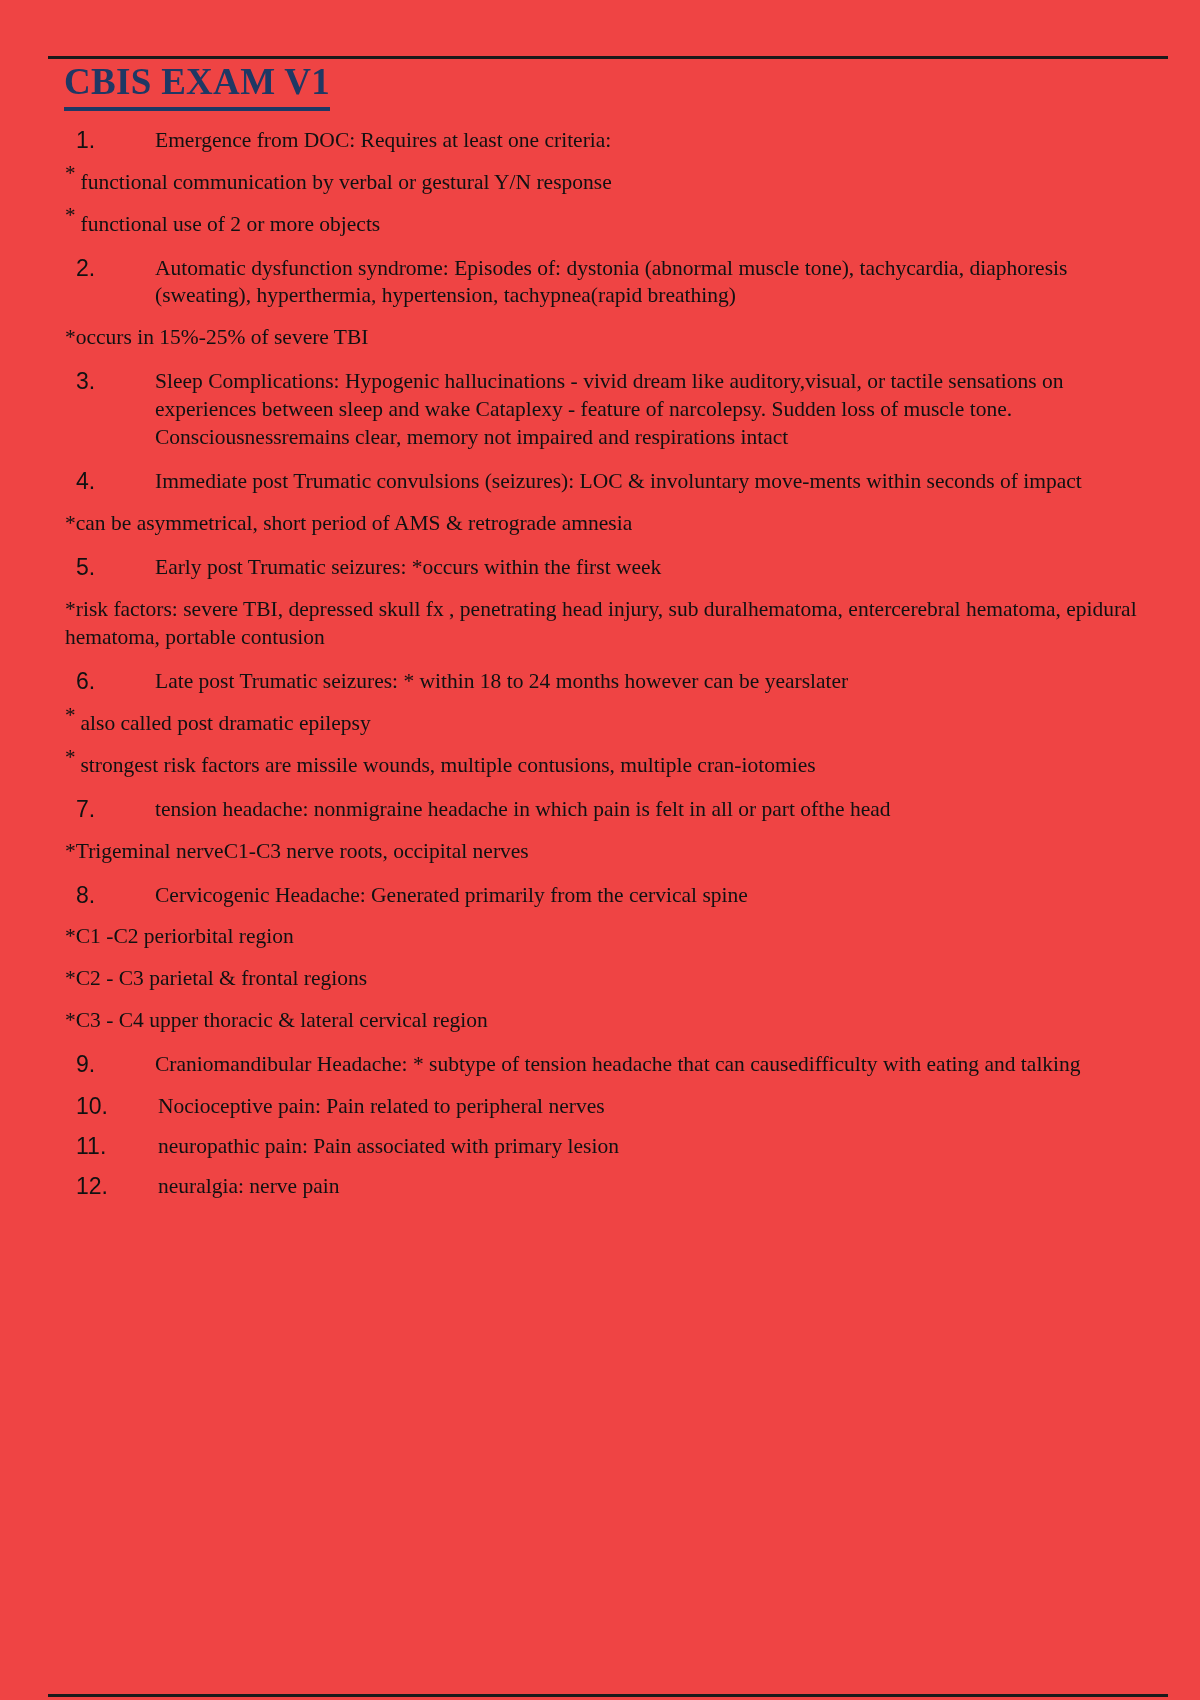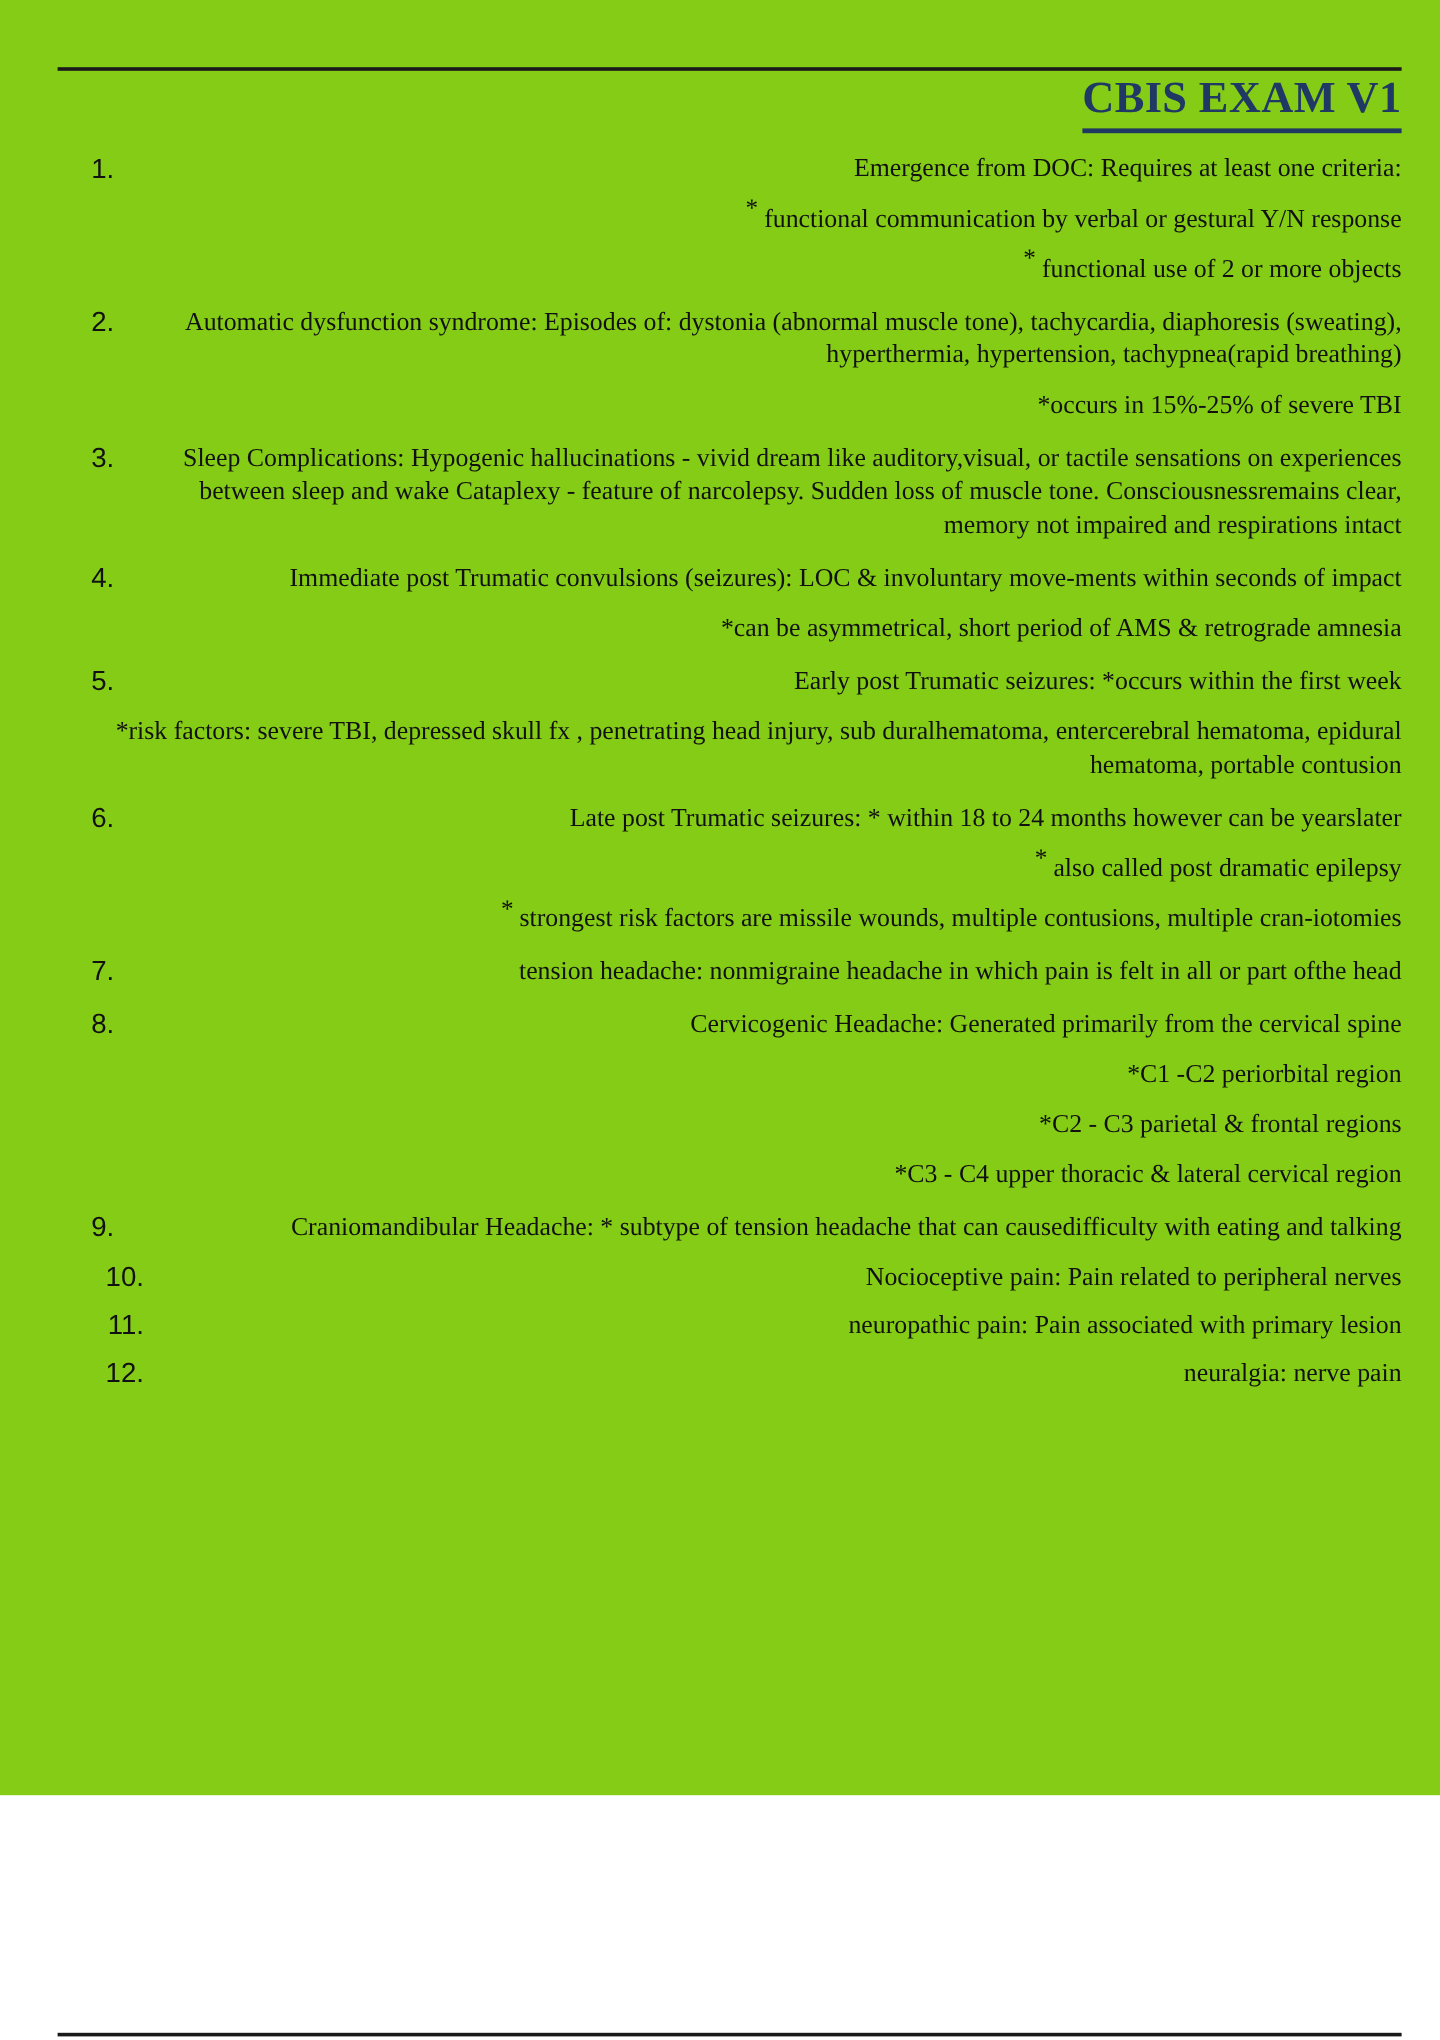--- a/index.html
+++ b/index.html
@@ -15,24 +15,23 @@
     color: #000000;
     position: relative;
     overflow: hidden;
   }
 
   .page {
     position: absolute;
     top: 0;
     left: 0;
     width: 1200px;
-    height: 1496px;
-    background: #84cc16;
+    height: 1700px;
+    background: #ef4444;
     box-sizing: border-box;
-    text-align: right;
   }
 
   
   .page-rule {
     position: absolute;
     left: 48px;
     width: 1120px;
     height: 3px;
     background: #1a1a1a;
   }
@@ -97,20 +96,21 @@
     margin-top: 12px;
     margin-bottom: 12px;
   }
   .block.numbered.wide .num {
     left: 0;
     width: 44px;
   }
   .block.numbered .body {
     display: block;
     padding-left: 8px;
+    margin-left: 38px;
   }
   .block.numbered.wide .body {
     padding-left: 0;
   }
 
   
   .block.starred {
     margin-left: 17px;
     margin-top: 14px;
     margin-bottom: 14px;
@@ -164,20 +164,21 @@
         <div class="block numbered">
           <span class="num">6.</span>
           <span class="body">Late post Trumatic seizures: * within 18 to 24 months however can be yearslater</span>
         </div>
         <div class="block starred raised"><span class="star">*</span><span class="body-inline">also called post dramatic epilepsy</span></div>
         <div class="block starred raised"><span class="star">*</span><span class="body-inline">strongest risk factors are missile wounds, multiple contusions, multiple cran-iotomies</span></div>
         <div class="block numbered">
           <span class="num">7.</span>
           <span class="body">tension headache: nonmigraine headache in which pain is felt in all or part ofthe head</span>
         </div>
+        <div class="block starred">*Trigeminal nerveC1-C3 nerve roots, occipital nerves</div>
         <div class="block numbered">
           <span class="num">8.</span>
           <span class="body">Cervicogenic Headache: Generated primarily from the cervical spine</span>
         </div>
         <div class="block starred">*C1 -C2 periorbital region</div>
         <div class="block starred">*C2 - C3 parietal &amp; frontal regions</div>
         <div class="block starred">*C3 - C4 upper thoracic &amp; lateral cervical region</div>
         <div class="block numbered">
           <span class="num">9.</span>
           <span class="body">Craniomandibular Headache: * subtype of tension headache that can causedifficulty with eating and talking</span>

